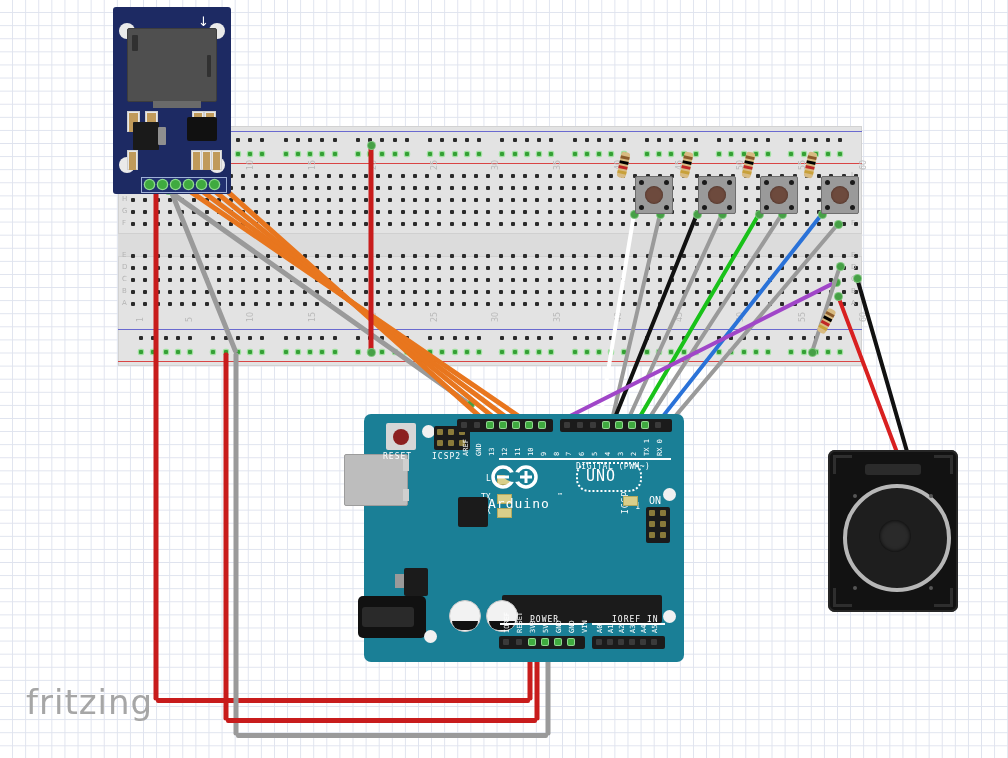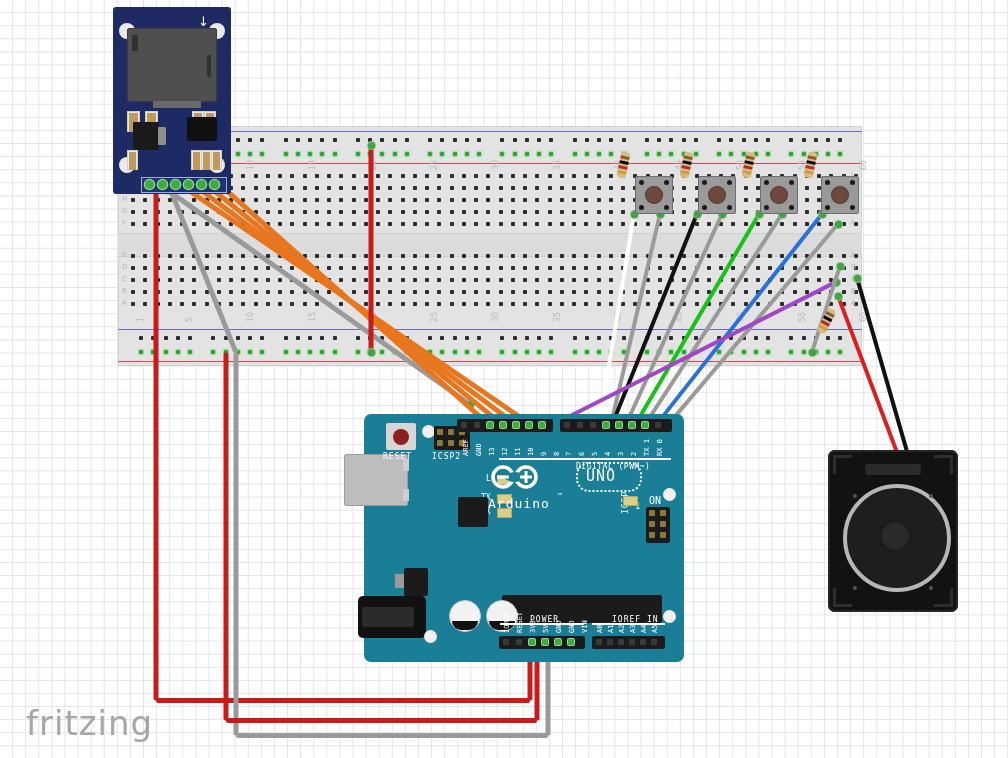--- a/index.html
+++ b/index.html
@@ -15,21 +15,21 @@
     background-image:
       linear-gradient(to right,#dfe3ee 1px,transparent 1px),
       linear-gradient(to bottom,#dfe3ee 1px,transparent 1px);
     background-size:13.1px 13.1px;
     background-position:-1px -1px;
   }
   .abs{position:absolute;}
 
   
   #fritzing-logo{
-    position:absolute;left:26px;top:703px;
+    position:absolute;left:26px;top:682px;
     font-family:"DejaVu Sans","Liberation Sans",sans-serif;
     font-size:34px;letter-spacing:1px;color:#a6a6a6;font-weight:400;
     user-select:none;
   }
 
   
   #breadboard{
     position:absolute;left:118px;top:126px;width:744px;height:240px;
     background:#e3e3e3;
     box-shadow:inset 0 0 0 1px #d2d2d2;

